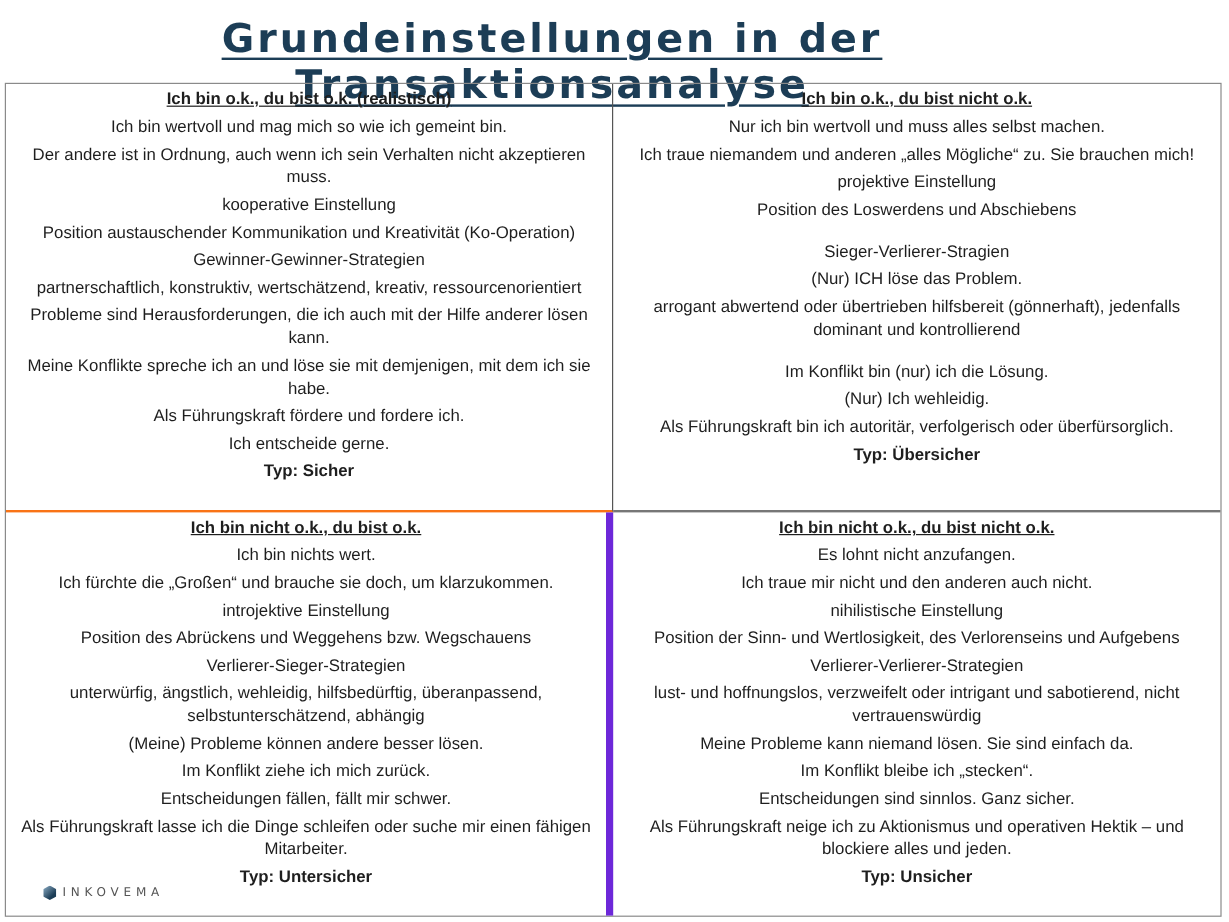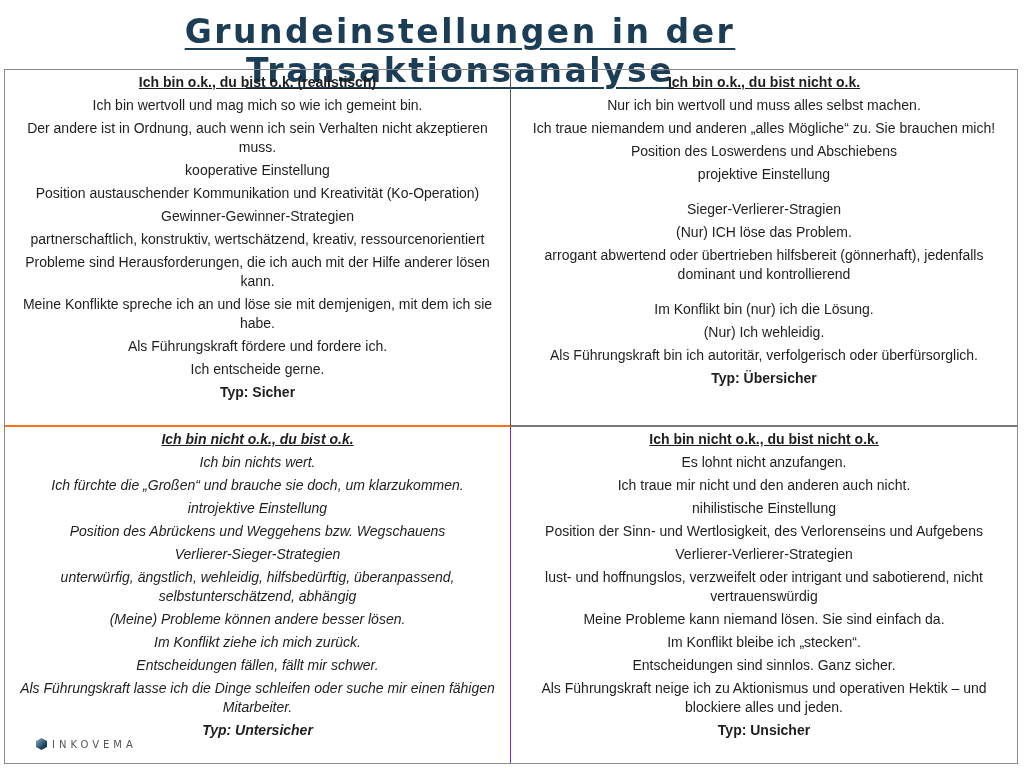--- a/index.html
+++ b/index.html
@@ -48,21 +48,21 @@
       box-sizing: border-box;
       padding: 3px 6px 0 6px;
       text-align: center;
       font-family: "Liberation Sans", sans-serif;
       font-size: 14px;
       line-height: 19px;
       color: #1e1e1e;
     }
     .cell.c-tl { border-right: 1px solid #555; border-bottom: 2px solid #f97316; }
     .cell.c-tr { border-bottom: 2px solid #777; }
-    .cell.c-bl { border-right: 1px solid #6d28d9; font-style: italic; }
+    .cell.c-bl { border-right: 6px solid #6d28d9; }
     .cell .head {
       font-weight: bold;
       text-decoration: underline;
       margin-bottom: 4px;
     }
     .cell .line {
       margin-bottom: 4px;
     }
     .cell .gap {
       height: 12px;
@@ -112,22 +112,22 @@
     <div class="line">Meine Konflikte spreche ich an und löse sie mit demjenigen, mit dem ich sie habe.</div>
     <div class="line">Als Führungskraft fördere und fordere ich.</div>
     <div class="line">Ich entscheide gerne.</div>
     <div class="typ">Typ: Sicher</div>
   </div>
 
   <div class="cell c-tr">
     <div class="head">Ich bin o.k., du bist nicht o.k.</div>
     <div class="line">Nur ich bin wertvoll und muss alles selbst machen.</div>
     <div class="line">Ich traue niemandem und anderen „alles Mögliche“ zu. Sie brauchen mich!</div>
+    <div class="line">projektive Einstellung</div>
     <div class="line">Position des Loswerdens und Abschiebens</div>
-    <div class="line">projektive Einstellung</div>
     <div class="gap"></div>
     <div class="line">Sieger-Verlierer-Stragien</div>
     <div class="line">(Nur) ICH löse das Problem.</div>
     <div class="line">arrogant abwertend oder übertrieben hilfsbereit (gönnerhaft), jedenfalls dominant und kontrollierend</div>
     <div class="gap"></div>
     <div class="line">Im Konflikt bin (nur) ich die Lösung.</div>
     <div class="line">(Nur) Ich wehleidig.</div>
     <div class="line">Als Führungskraft bin ich autoritär, verfolgerisch oder überfürsorglich.</div>
     <div class="typ">Typ: Übersicher</div>
   </div>

